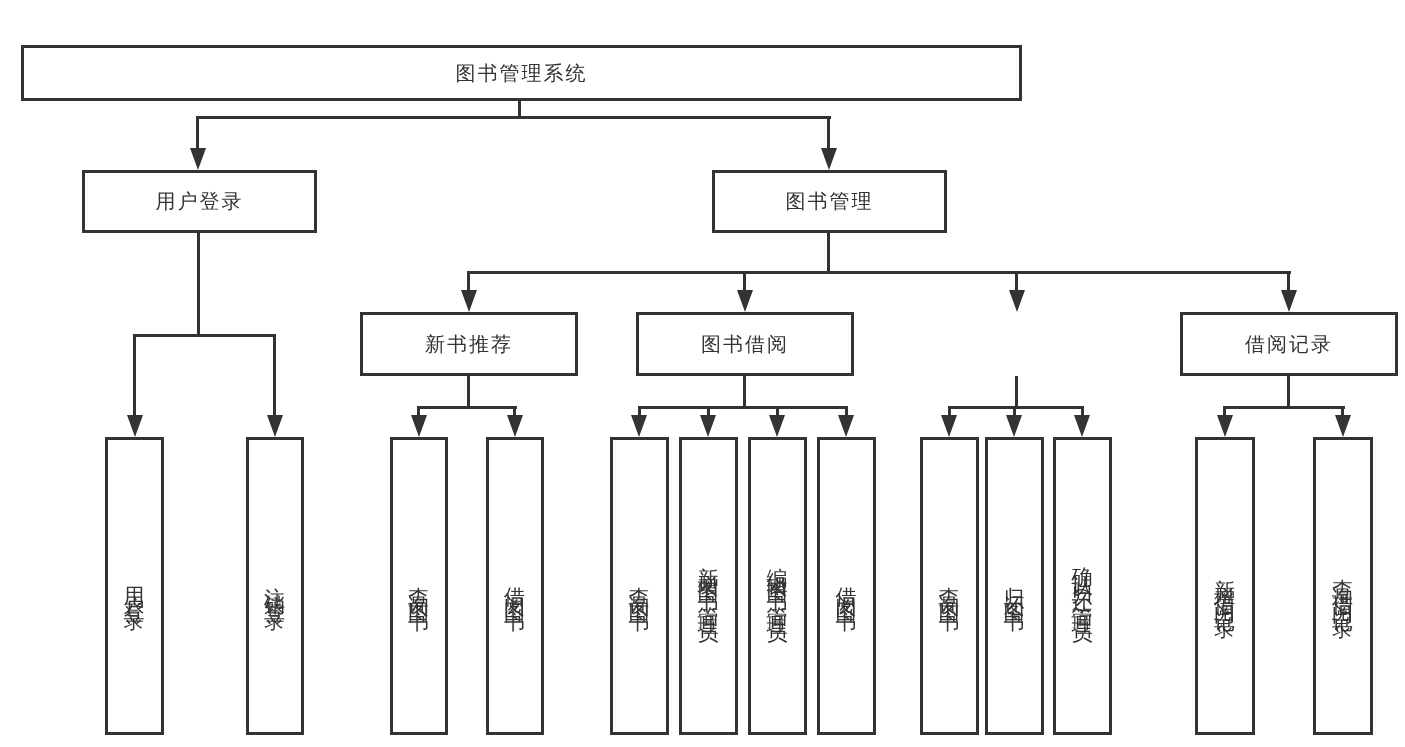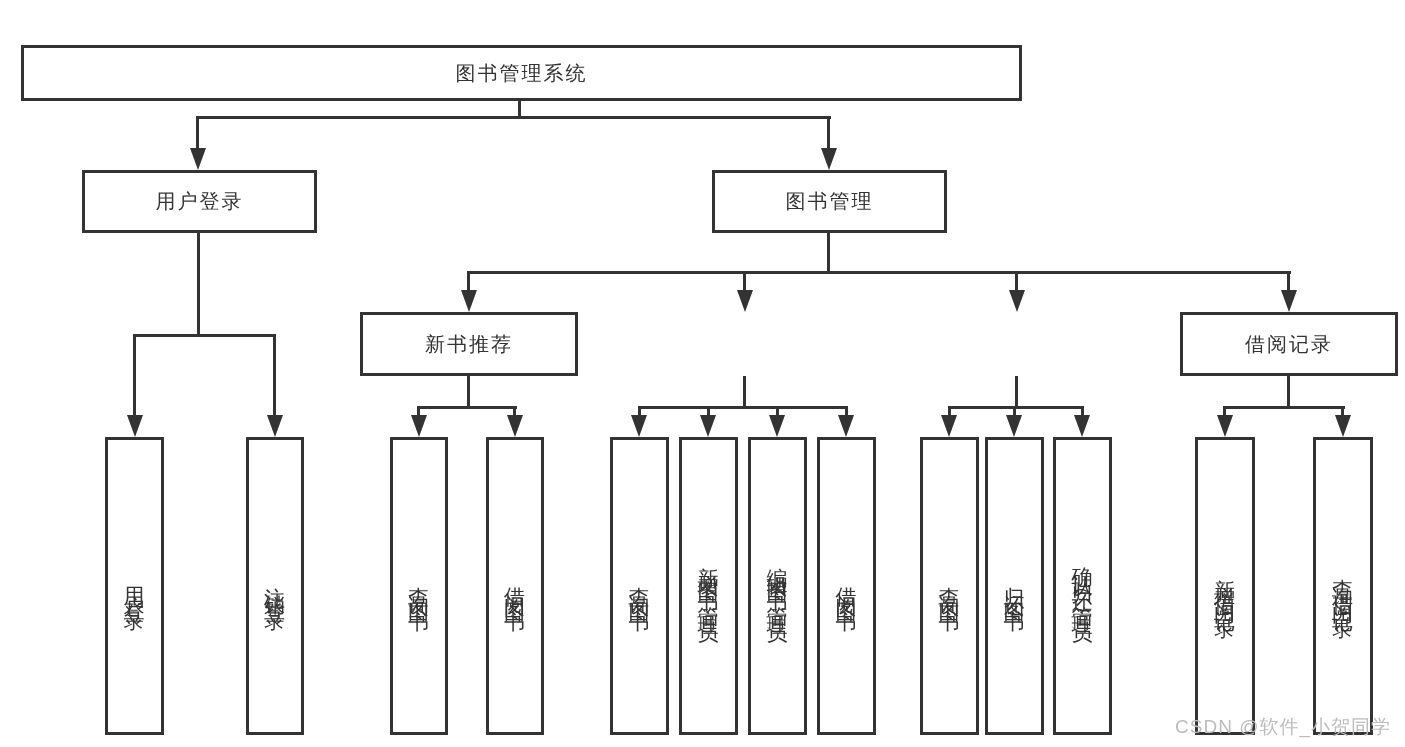--- a/index.html
+++ b/index.html
@@ -133,20 +133,23 @@
   <div class="node" style="left:82px; top:170px; width:235px; height:63px;">
     <span class="hlabel">用户登录</span>
   </div>
   <div class="node" style="left:712px; top:170px; width:235px; height:63px;">
     <span class="hlabel">图书管理</span>
   </div>
 
   <div class="node" style="left:360px; top:312px; width:218px; height:64px;">
     <span class="hlabel">新书推荐</span>
   </div>
+  <div class="node" style="left:636px; top:312px; width:218px; height:64px;">
+    <span class="hlabel">图书借阅</span>
+  </div>
   <div class="node" style="left:1180px; top:312px; width:218px; height:64px;">
     <span class="hlabel">借阅记录</span>
   </div>
 
   <div class="node" style="left:105px; top:437px; width:59px; height:298px;">
     <span class="vlabel">用户登录</span>
   </div>
   <div class="node" style="left:246px; top:437px; width:58px; height:298px;">
     <span class="vlabel">注销登录</span>
   </div>
@@ -181,15 +184,14 @@
     <span class="vlabel">确认归还（管理员）</span>
   </div>
 
   <div class="node" style="left:1195px; top:437px; width:60px; height:298px;">
     <span class="vlabel">新增借阅记录</span>
   </div>
   <div class="node" style="left:1313px; top:437px; width:60px; height:298px;">
     <span class="vlabel">查询借阅记录</span>
   </div>
 
-  <div class="watermark">CSDN @软件_小贺同学</div>
 
 </div>
 
 </body></html>

